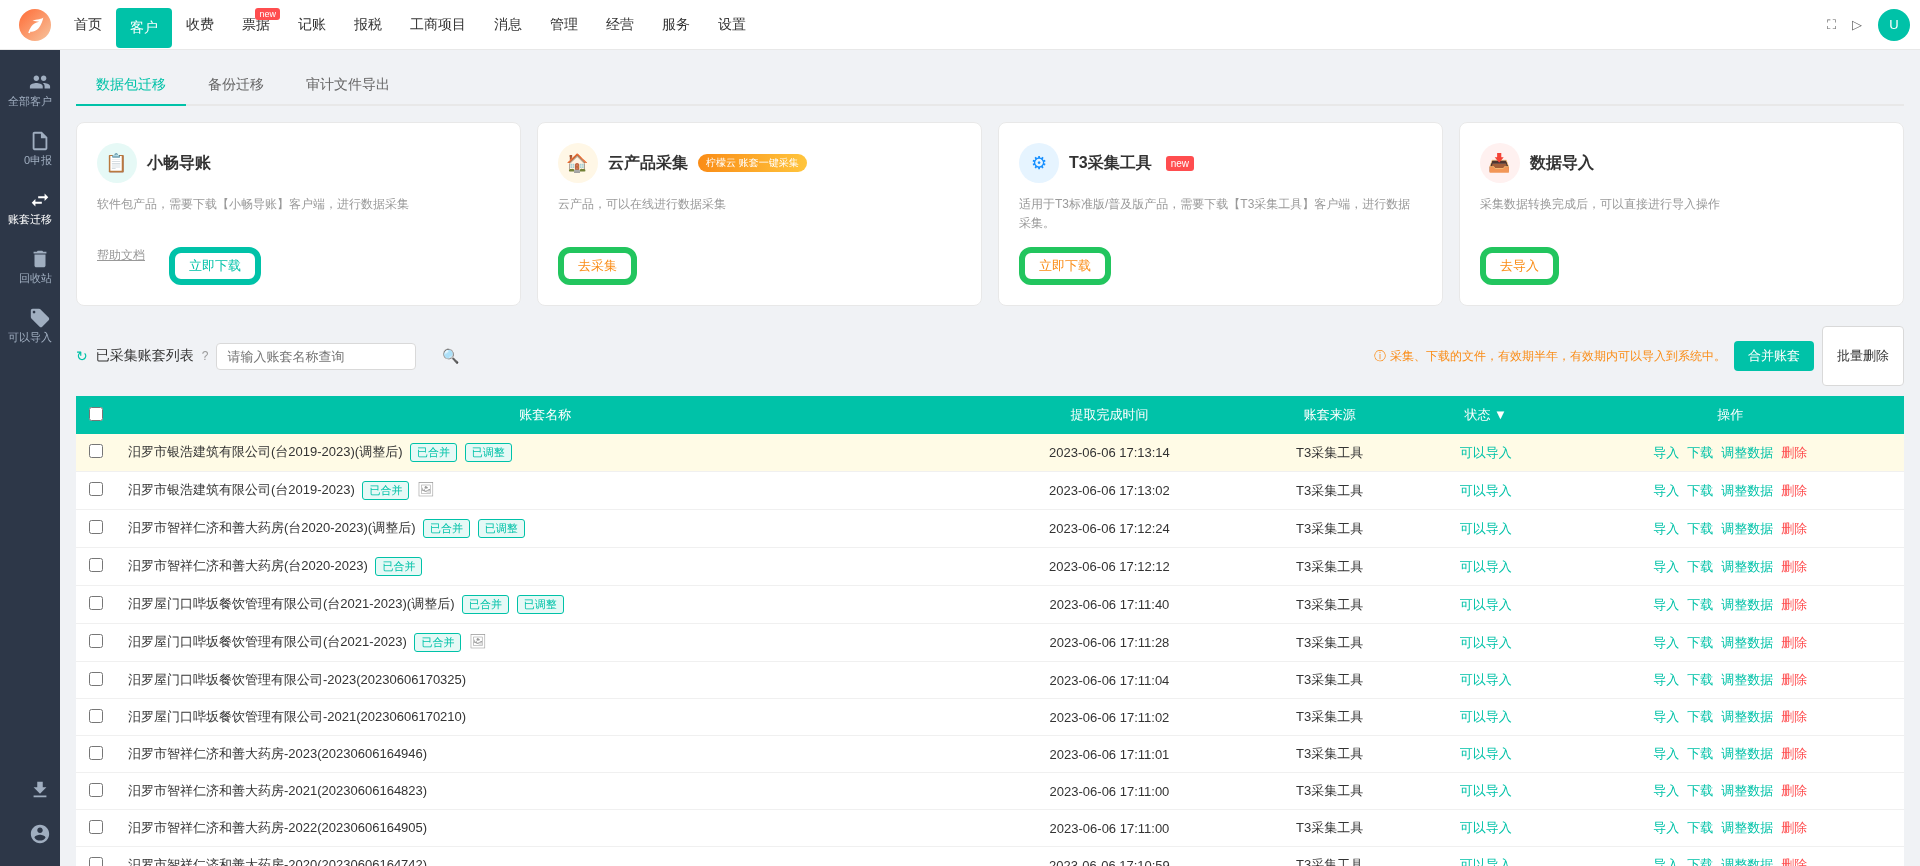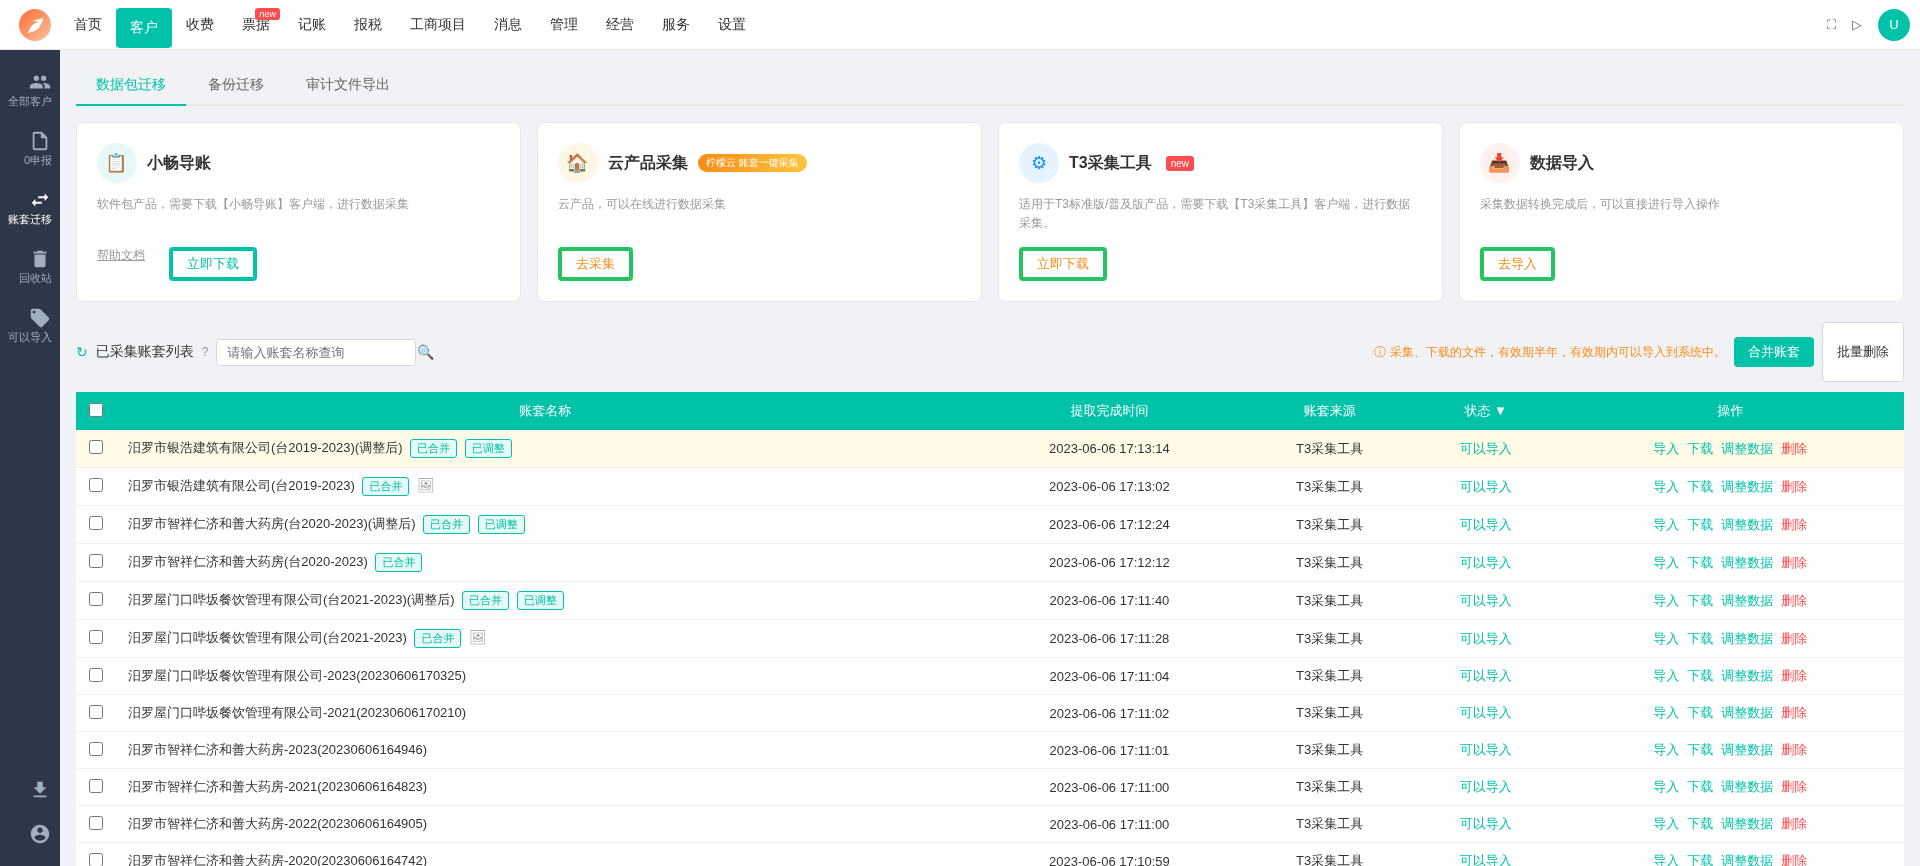--- a/index.html
+++ b/index.html
@@ -47,27 +47,27 @@
     .card-icon.green { background: #e6f9f6; color: #00c2a8; }
     .card-icon.orange { background: #fff7e6; color: #fa8c16; }
     .card-icon.blue { background: #e6f4ff; color: #1890ff; }
     .card-icon.red { background: #fff1f0; color: #ff4d4f; }
     .card-title { font-size: 16px; font-weight: 600; color: #333; }
     .card-badge { background: #ff4d4f; color: #fff; font-size: 10px; padding: 2px 5px; border-radius: 3px; margin-left: 4px; }
     .card-orange-badge { background: linear-gradient(90deg, #fa8c16, #ffc53d); color: #fff; font-size: 10px; padding: 2px 8px; border-radius: 10px; }
     .card-desc { color: #999; font-size: 12px; line-height: 1.6; min-height: 40px; }
     .card-actions { margin-top: 12px; display: flex; gap: 24px; }
     .btn-link { color: #999; font-size: 12px; cursor: pointer; text-decoration: underline; }
-    .btn-outline { border: 4px solid #22c55e; color: #fa8c16; background: #fff; padding: 4px 14px; border-radius: 4px; cursor: pointer; font-size: 13px; }
+    .btn-outline { border: 6px solid #22c55e; color: #fa8c16; background: #fff; padding: 4px 14px; border-radius: 12px; cursor: pointer; font-size: 13px; }
     .btn-outline.teal { border-color: #00c2a8; color: #00c2a8; }
 
     
     .table-header { display: flex; align-items: center; justify-content: space-between; margin-bottom: 10px; }
     .table-title { display: flex; align-items: center; gap: 8px; font-size: 14px; color: #333; }
-    .table-search { display: flex; align-items: center; gap: 1px; }
+    .table-search { display: flex; align-items: center; gap: 26px; }
     .search-input { border: 1px solid #d9d9d9; border-radius: 4px; padding: 5px 10px; font-size: 13px; width: 200px; outline: none; }
     .search-icon { cursor: pointer; color: #999; }
     .table-actions-right { display: flex; align-items: center; gap: 8px; }
     .info-text { color: #fa8c16; font-size: 12px; display: flex; align-items: center; gap: 4px; }
     .btn-teal { background: #00c2a8; color: #fff; border: none; padding: 6px 14px; border-radius: 4px; cursor: pointer; font-size: 13px; }
     .btn-default { background: #fff; color: #333; border: 1px solid #d9d9d9; padding: 20px 14px; border-radius: 4px; cursor: pointer; font-size: 13px; }
 
     
     .data-table { width: 100%; border-collapse: collapse; background: #fff; }
     .data-table thead tr { background: #00c2a8; color: #fff; }

